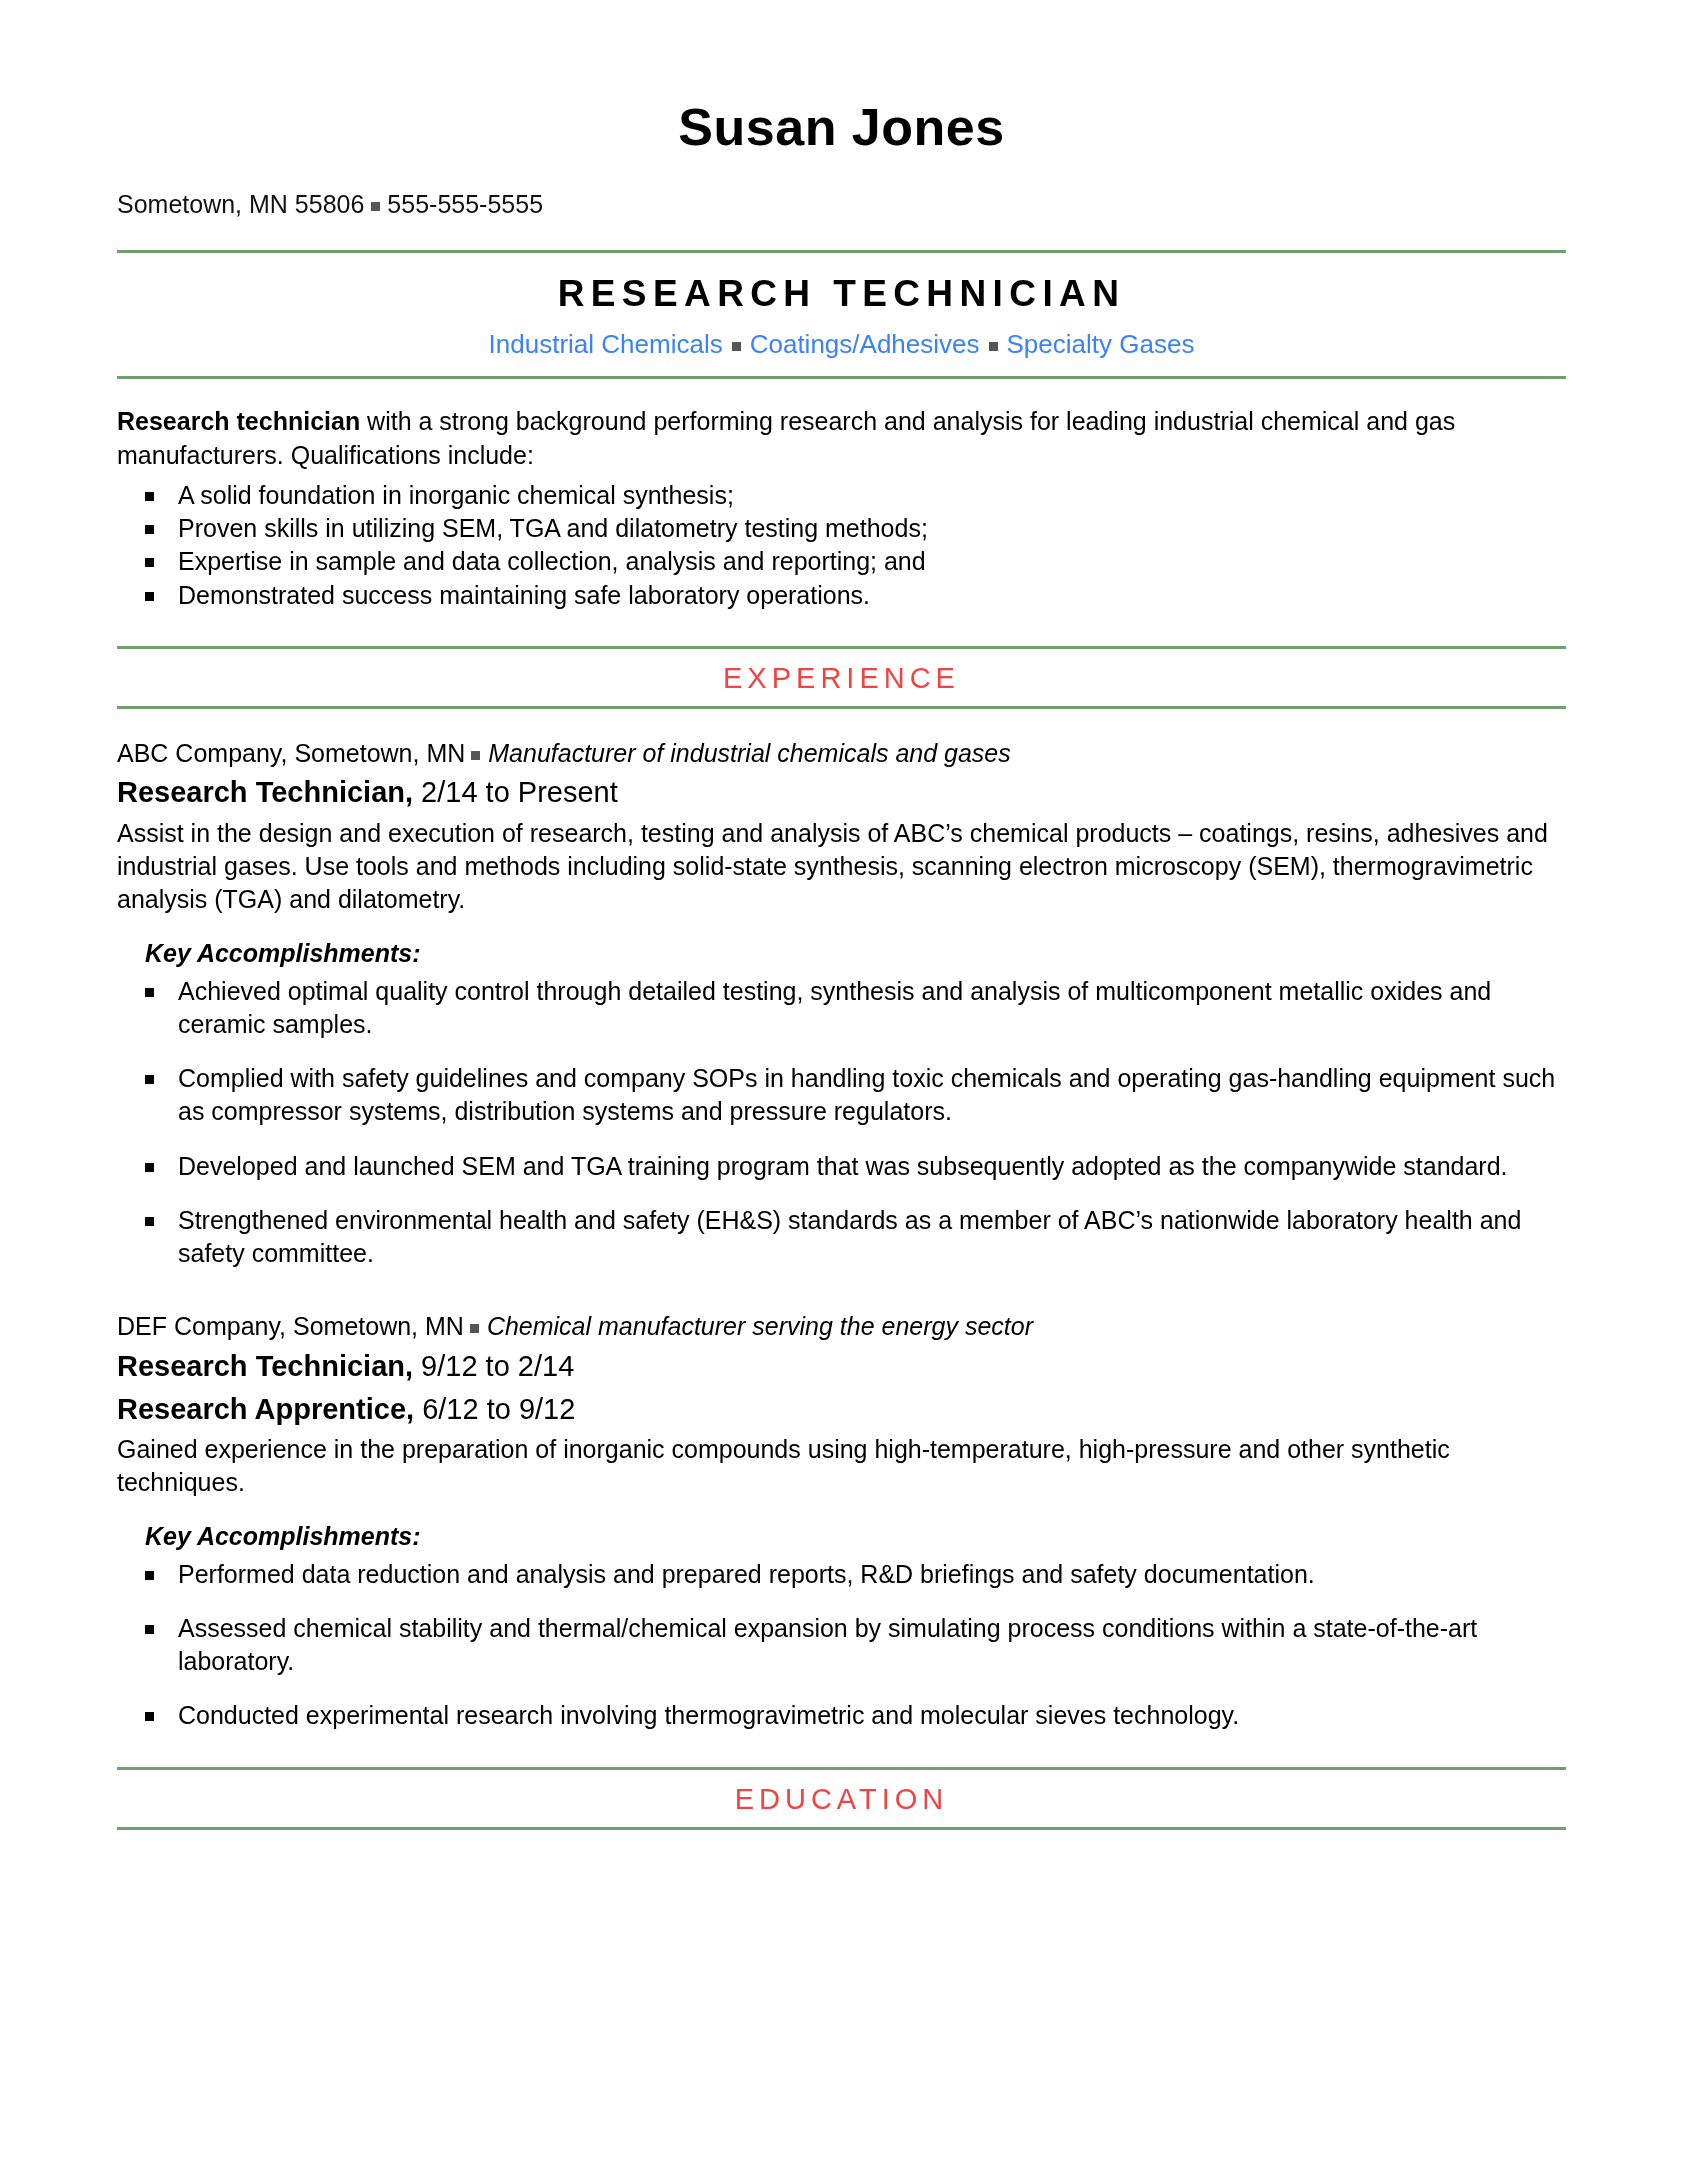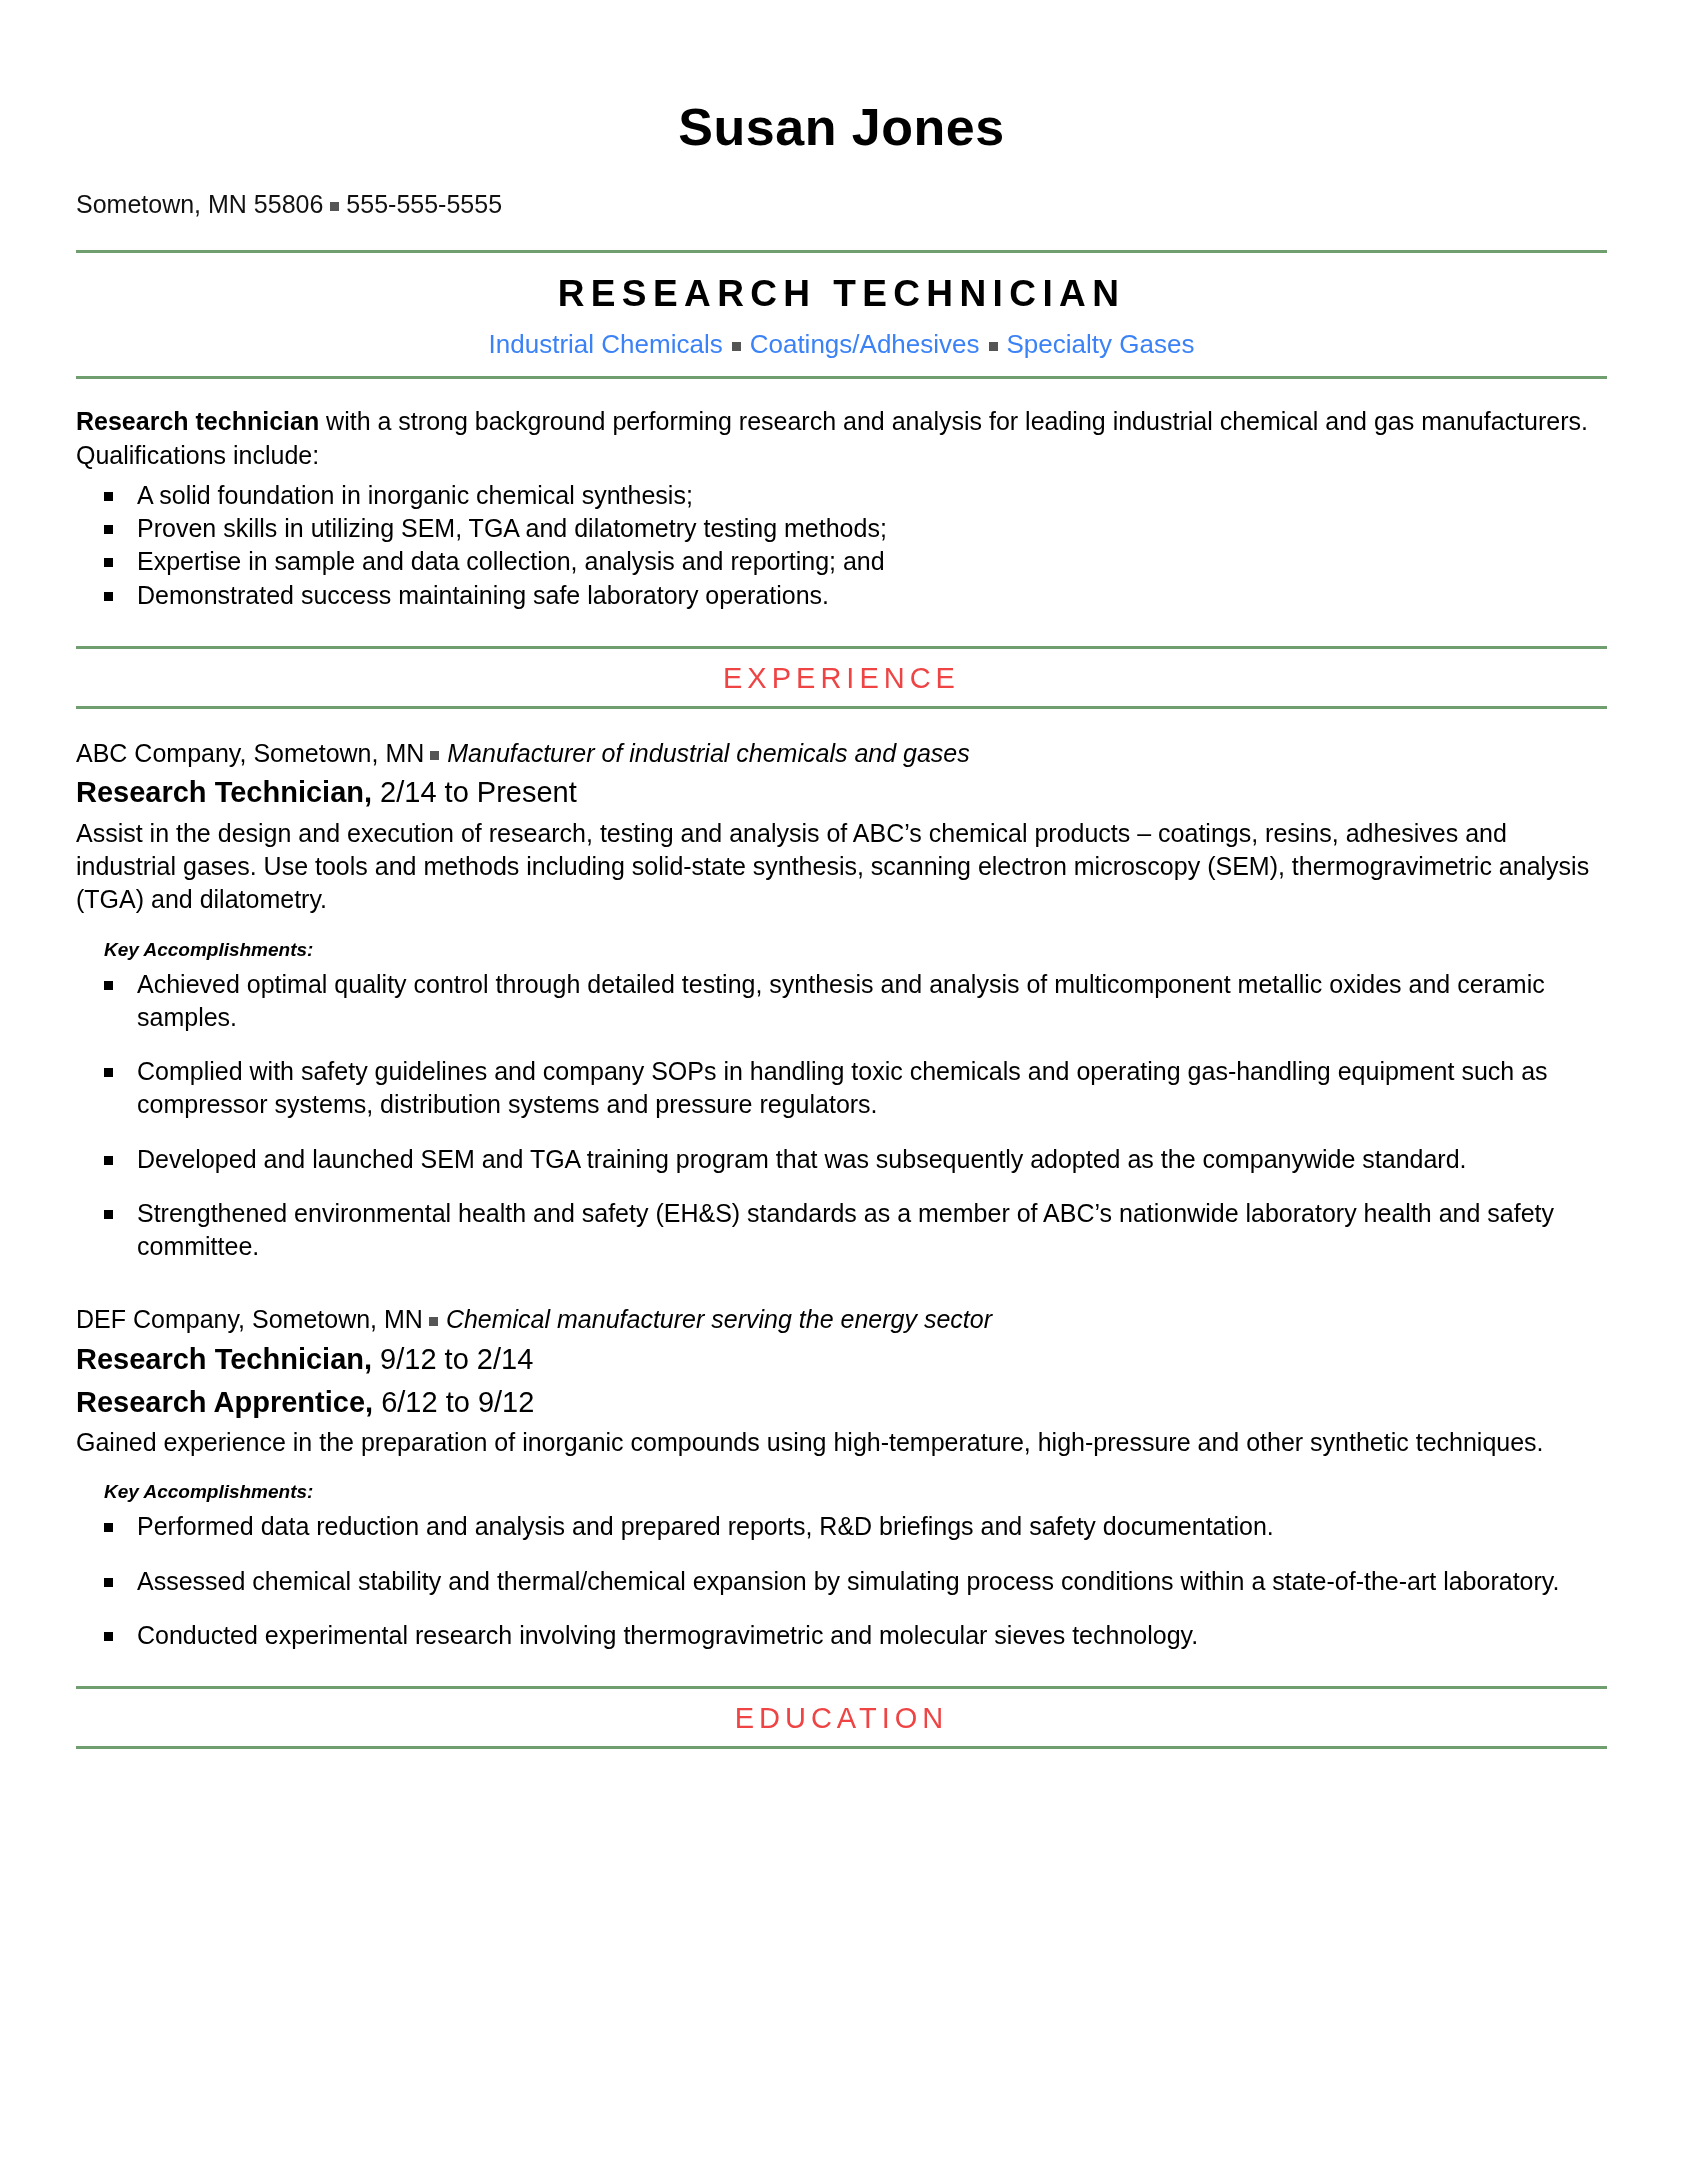--- a/index.html
+++ b/index.html
@@ -14,21 +14,21 @@
     font-family: "Liberation Sans", sans-serif;
     color: #000000;
     overflow: hidden;
   }
   .page {
     position: relative;
     width: 1683px;
     height: 2178px;
     background: #ffffff;
     box-sizing: border-box;
-    padding: 0 76px;
+    padding: 0 117px;
   }
 
   
   .name {
     text-align: center;
     font-size: 52px;
     font-weight: bold;
     letter-spacing: 0.5px;
     margin: 0;
     padding-top: 99px;
@@ -155,21 +155,21 @@
     line-height: 1.33;
     margin-top: 4px;
   }
   .role .rtitle { font-weight: bold; }
   .entry-desc {
     font-size: 25px;
     line-height: 1.33;
     margin-top: 5px;
   }
   .ka-label {
-    font-size: 19px;
+    font-size: 25px;
     font-weight: bold;
     font-style: italic;
     margin-top: 22px;
     margin-left: 28px;
   }
   .ka-list { margin-top: 15px; }
 </style>
 </head>
 <body>
 

